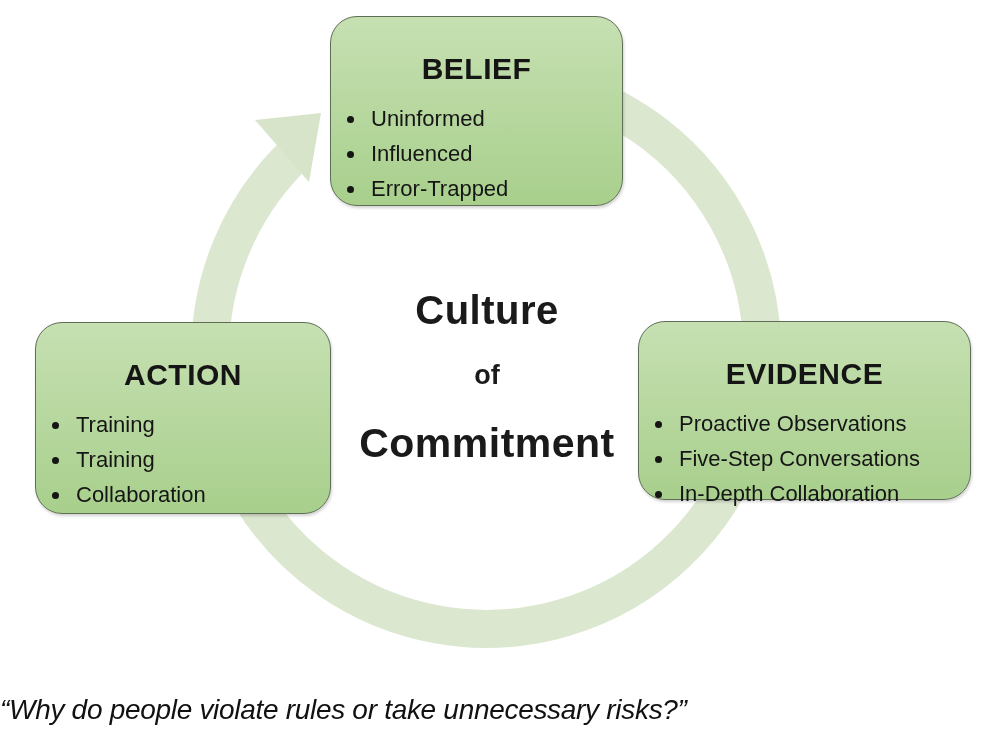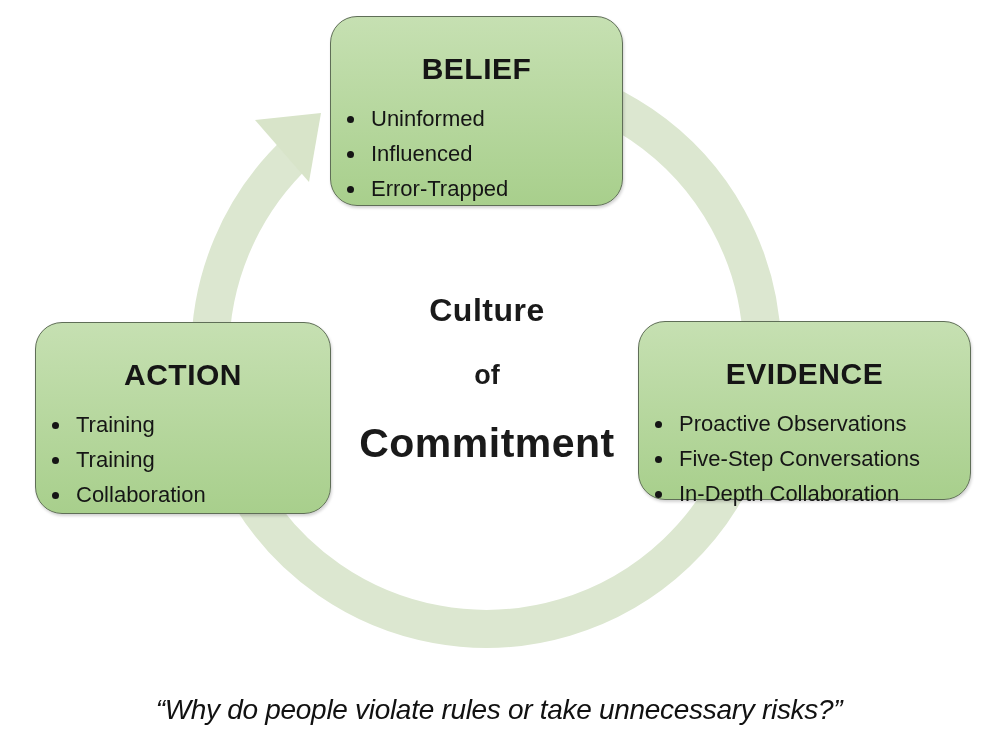--- a/index.html
+++ b/index.html
@@ -7,21 +7,21 @@
     width:998px;height:747px;background:#ffffff;position:relative;overflow:hidden;
     font-family:"Liberation Sans", sans-serif;color:var(--text,#1a1a1a);
   }
   .canvas{position:absolute;inset:0;}
   .ring-svg{position:absolute;left:0;top:0;z-index:0;}
 
   .center-text{
     position:absolute;left:287px;top:288px;width:400px;z-index:1;
     text-align:center;font-weight:700;color:var(--text,#1a1a1a);
   }
-  .center-line1{font-size:32px;line-height:45px;letter-spacing:0.5px;}
+  .center-line1{font-size:40px;line-height:45px;letter-spacing:0.5px;}
   .center-line2{font-size:27px;line-height:28px;margin-top:28px;}
   .center-line3{font-size:41px;line-height:46px;margin-top:31px;letter-spacing:0.5px;}
 
   .node{
     position:absolute;z-index:2;border-radius:27px;
     background:linear-gradient(180deg,var(--box-gradient-top,#c6e0b2) 0%,var(--box-gradient-bottom,#a8cf8c) 100%);
     border:1.4px solid var(--box-border,#5f6e57);
     box-shadow:1px 2px 3px rgba(0,0,0,0.18);
     box-sizing:border-box;
     padding-top:19px;
@@ -35,21 +35,21 @@
     color:#151515;letter-spacing:0.5px;
   }
   .node ul{
     margin:13px 0 0 0;padding:0 0 0 36px;list-style:disc outside;
   }
   .node li{
     font-size:22px;line-height:35px;color:#151515;white-space:nowrap;padding-left:4px;
   }
 
   .quote{
-    position:absolute;left:0;right:0;top:694px;z-index:1;text-align:center;
+    position:absolute;left:0;right:0;top:694px;z-index:1;text-align:left;
     font-style:italic;font-size:28px;letter-spacing:-0.3px;color:#111111;
   }
 </style>
 </head>
 <body>
 
 <div class="canvas">
 
   <svg class="ring-svg" width="998" height="747" viewBox="0 0 998 747" aria-hidden="true">
     <path id="ring-band" d="M 534 81 A 276 276 0 1 1 298 151" fill="none" stroke="#dce7d0" stroke-width="38" stroke-linecap="butt"></path>

